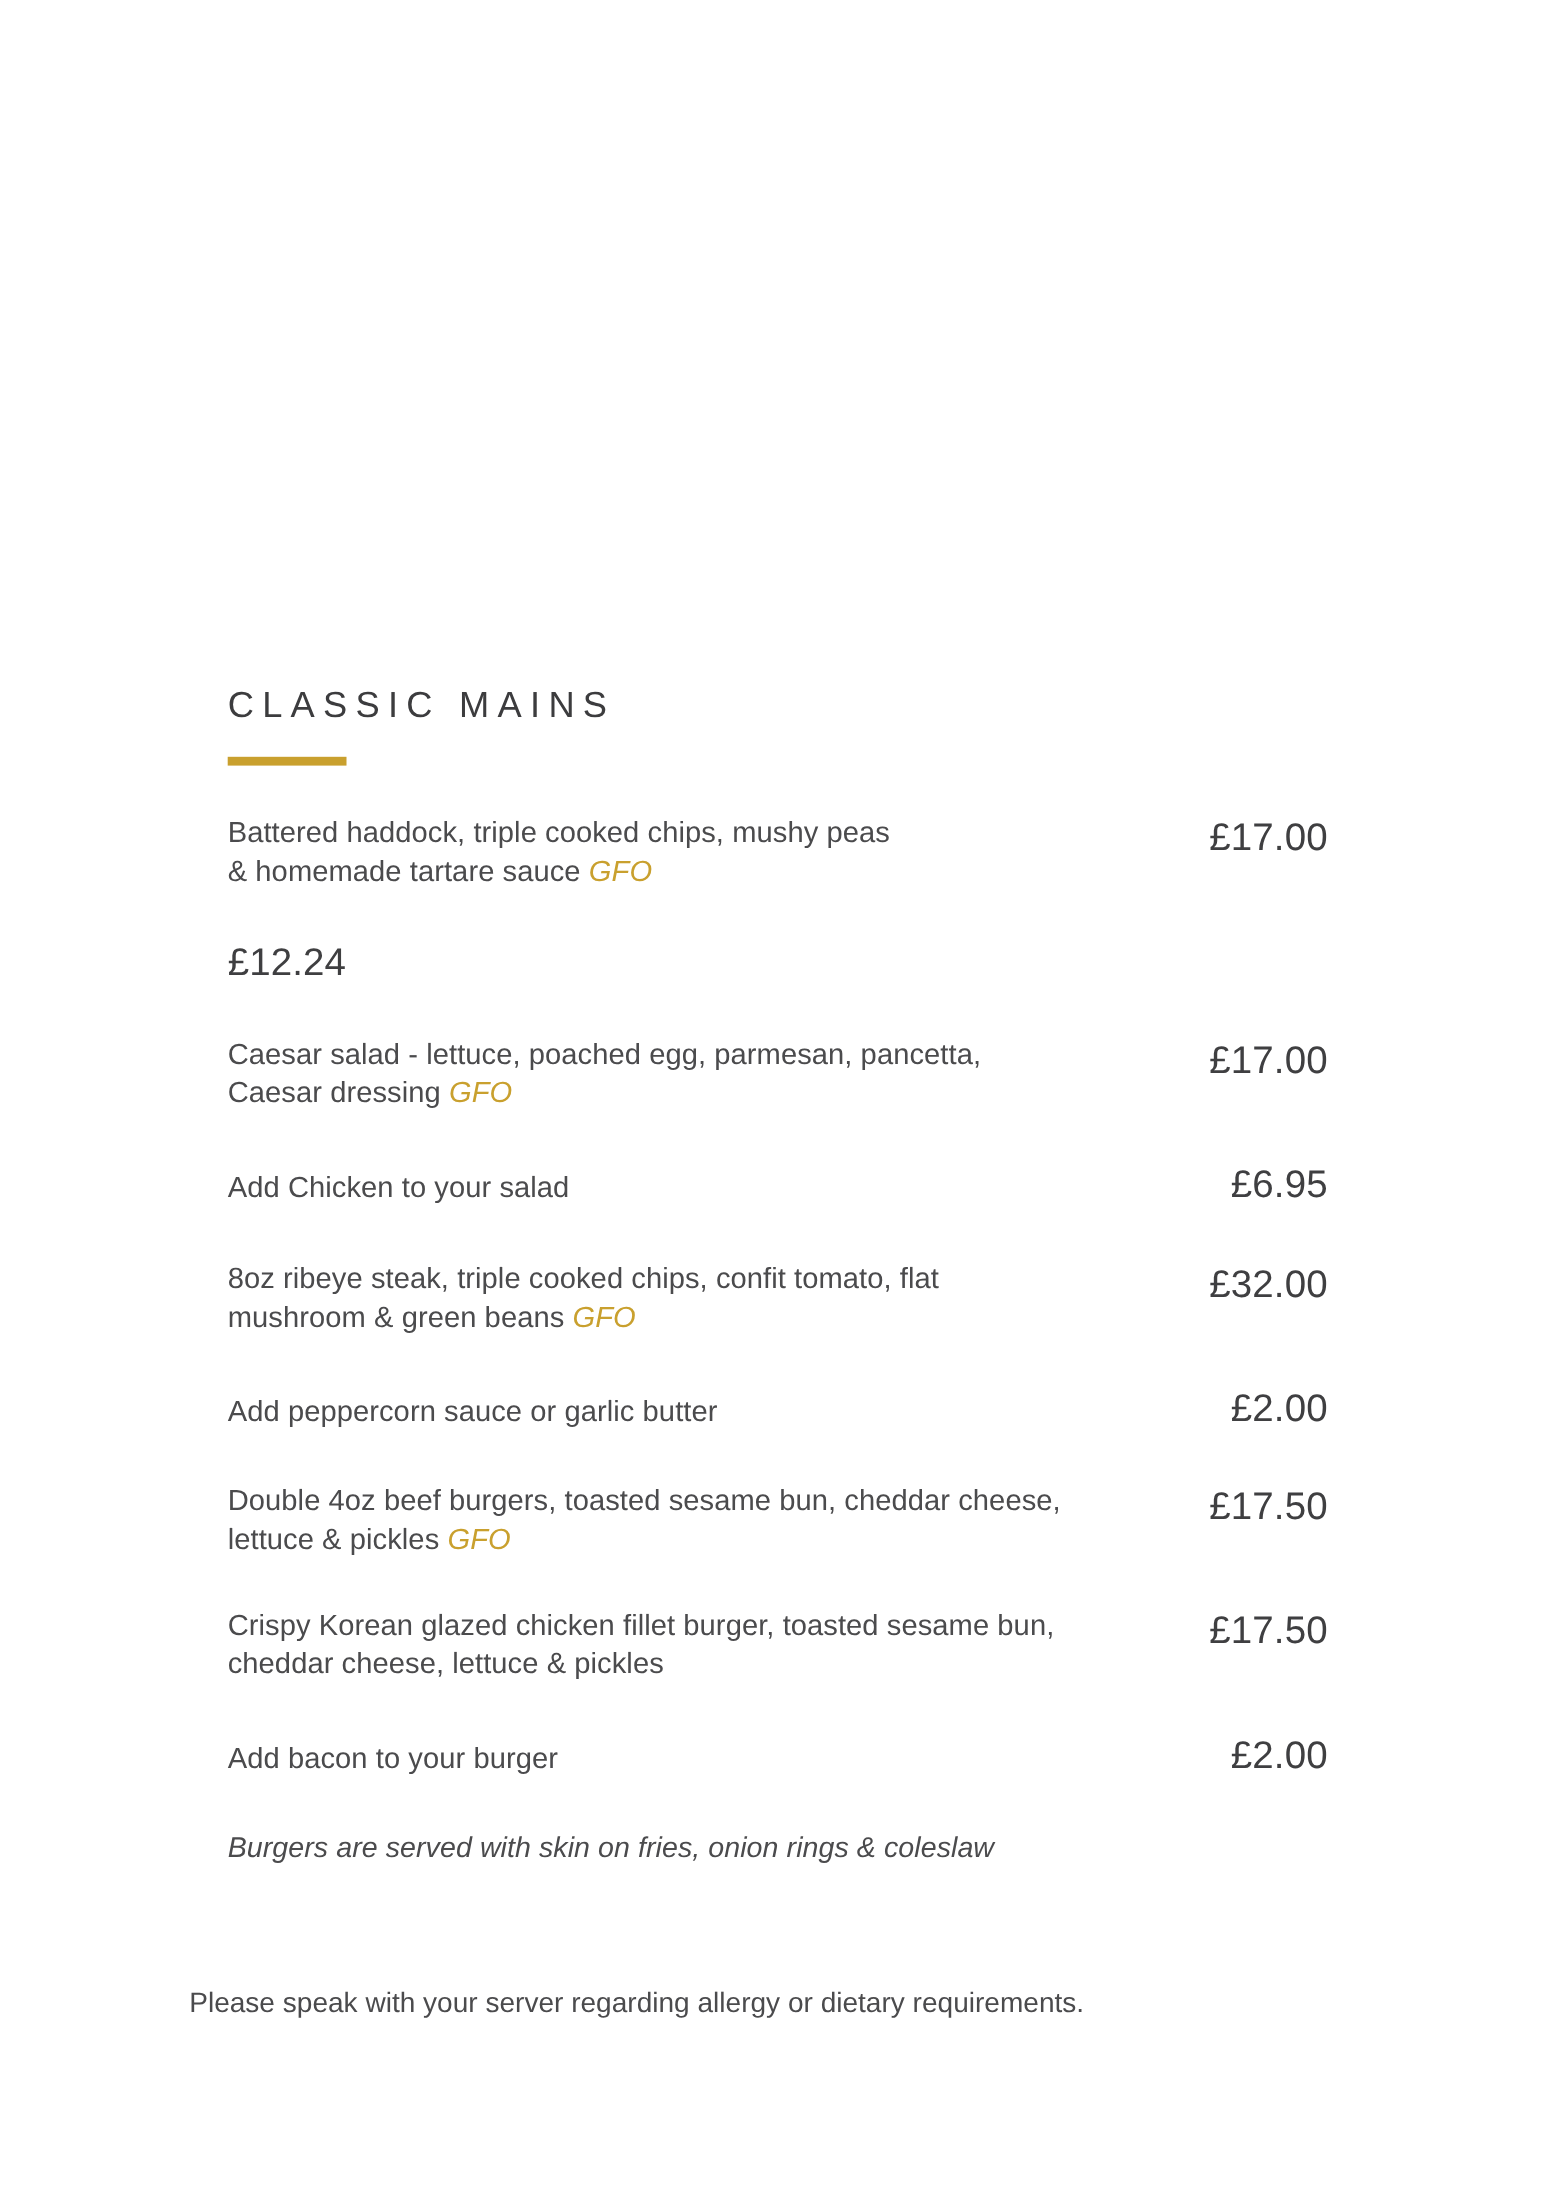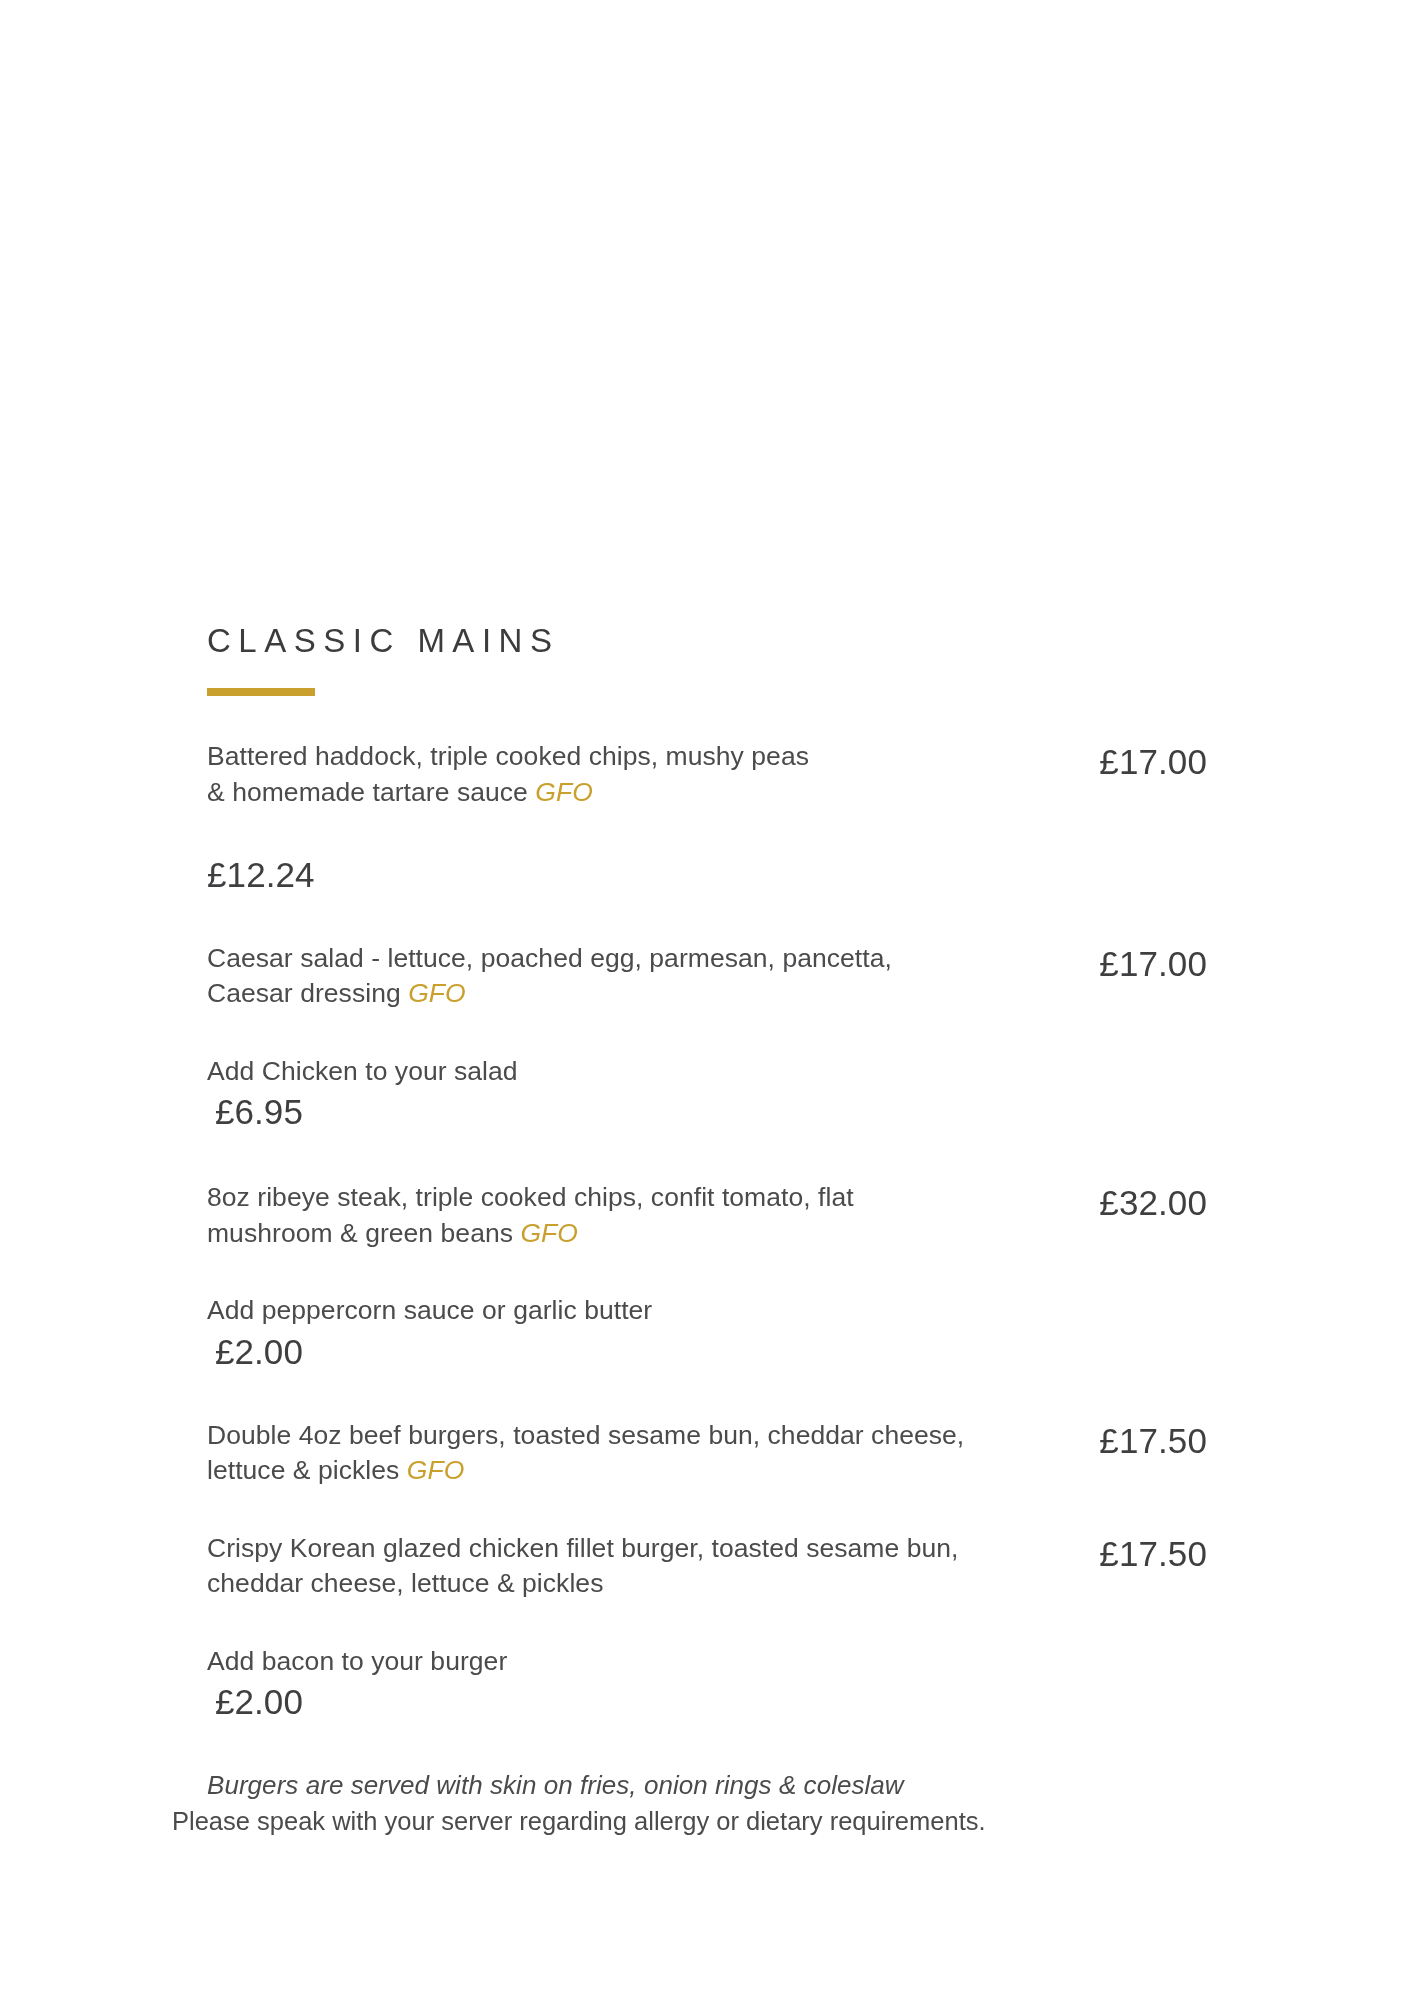--- a/index.html
+++ b/index.html
@@ -90,21 +90,20 @@
   .gap-lg { height:42px; }
   .gap-md { height:36px; }
   .gap-sm { height:8px; }
 
   
   .addon-row {
     display:flex;
     align-items:baseline;
     justify-content:space-between;
     column-gap:14px;
-    flex-direction:column;
   }
 
   .note {
     font-family:"Liberation Sans", sans-serif;
     font-size:26px;
     font-weight:300;
     font-style:italic;
     color:#4b4b4d;
     letter-spacing:0.05px;
     line-height:1.34;

